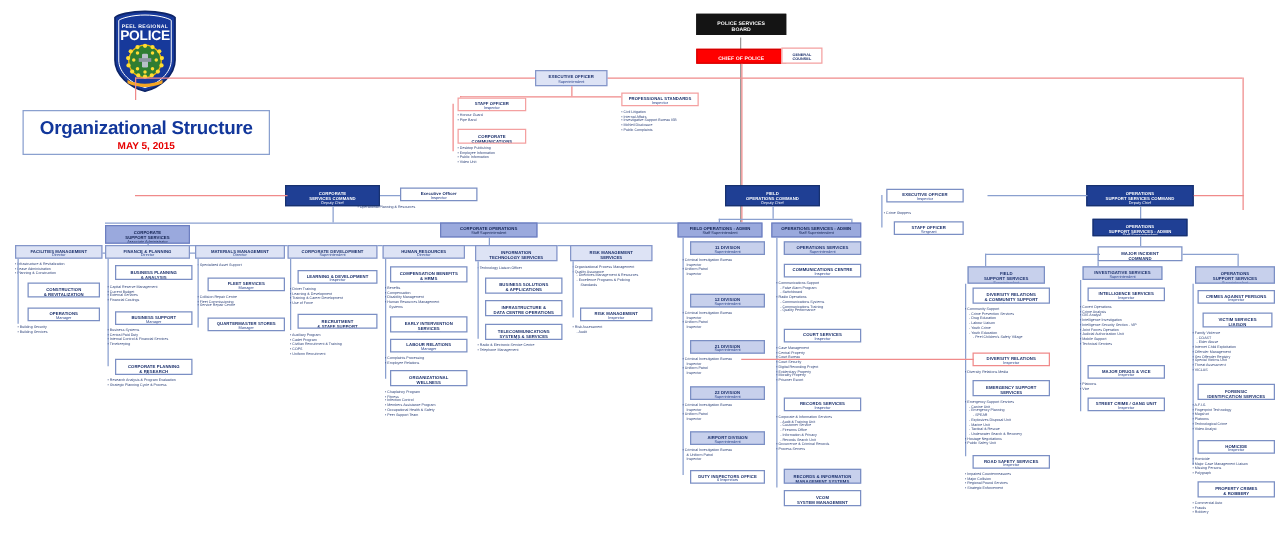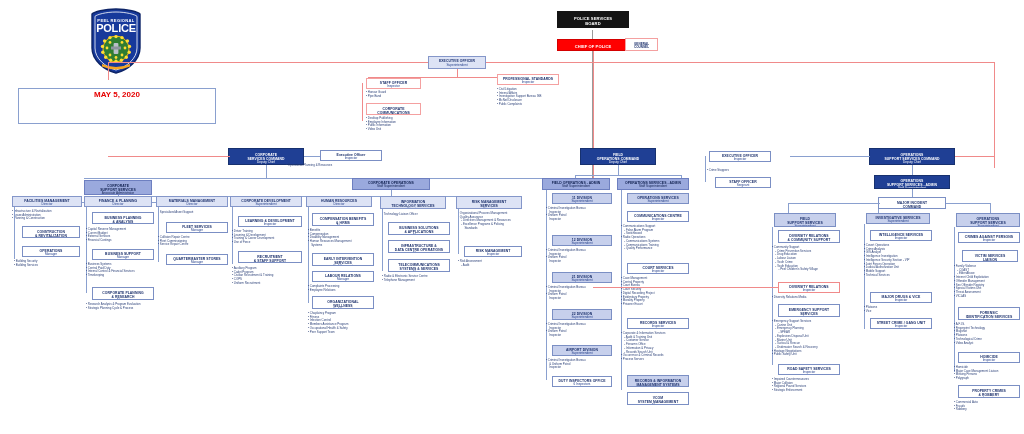--- a/index.html
+++ b/index.html
@@ -130,21 +130,22 @@
           <circle cx="34" cy="47" r="1.4"></circle>
         <circle cx="28" cy="49.5" r="1.4"></circle>
       </g>
       <rect x="25.6" y="35" width="4.8" height="11" rx="1" fill="#b9c0c9"></rect>
       <rect x="23" y="38.5" width="10" height="3" fill="#8d95a0"></rect>
       <path d="M14 56 Q28 62 42 56 L42 58.5 Q28 64.5 14 58.5 Z" fill="#f5a623"></path>
     </svg>
   </div>
 
   <div id="titlebox">
-    <div class="h2">MAY 5, 2020</div>
+    <div class="h1">Organizational Structure</div>
+    <div class="h2">MAY 5, 2015</div>
   </div>
 
   <div class="ln v grey" style="left:592px;top:30px;height:148px;"></div>
   <div class="ln h" style="left:607px;top:45px;width:18px;background:#9a9a9a;"></div>
 
   <div class="box fill-black" style="left:557px;top:11px;width:72px;height:17px;">
     <span class="t" style="font-size:4.1px;line-height:1.25;margin-top:3px;">POLICE SERVICES<br>BOARD</span>
   </div>
 
   <div class="box fill-red" style="left:557px;top:39px;width:72px;height:12px;">

